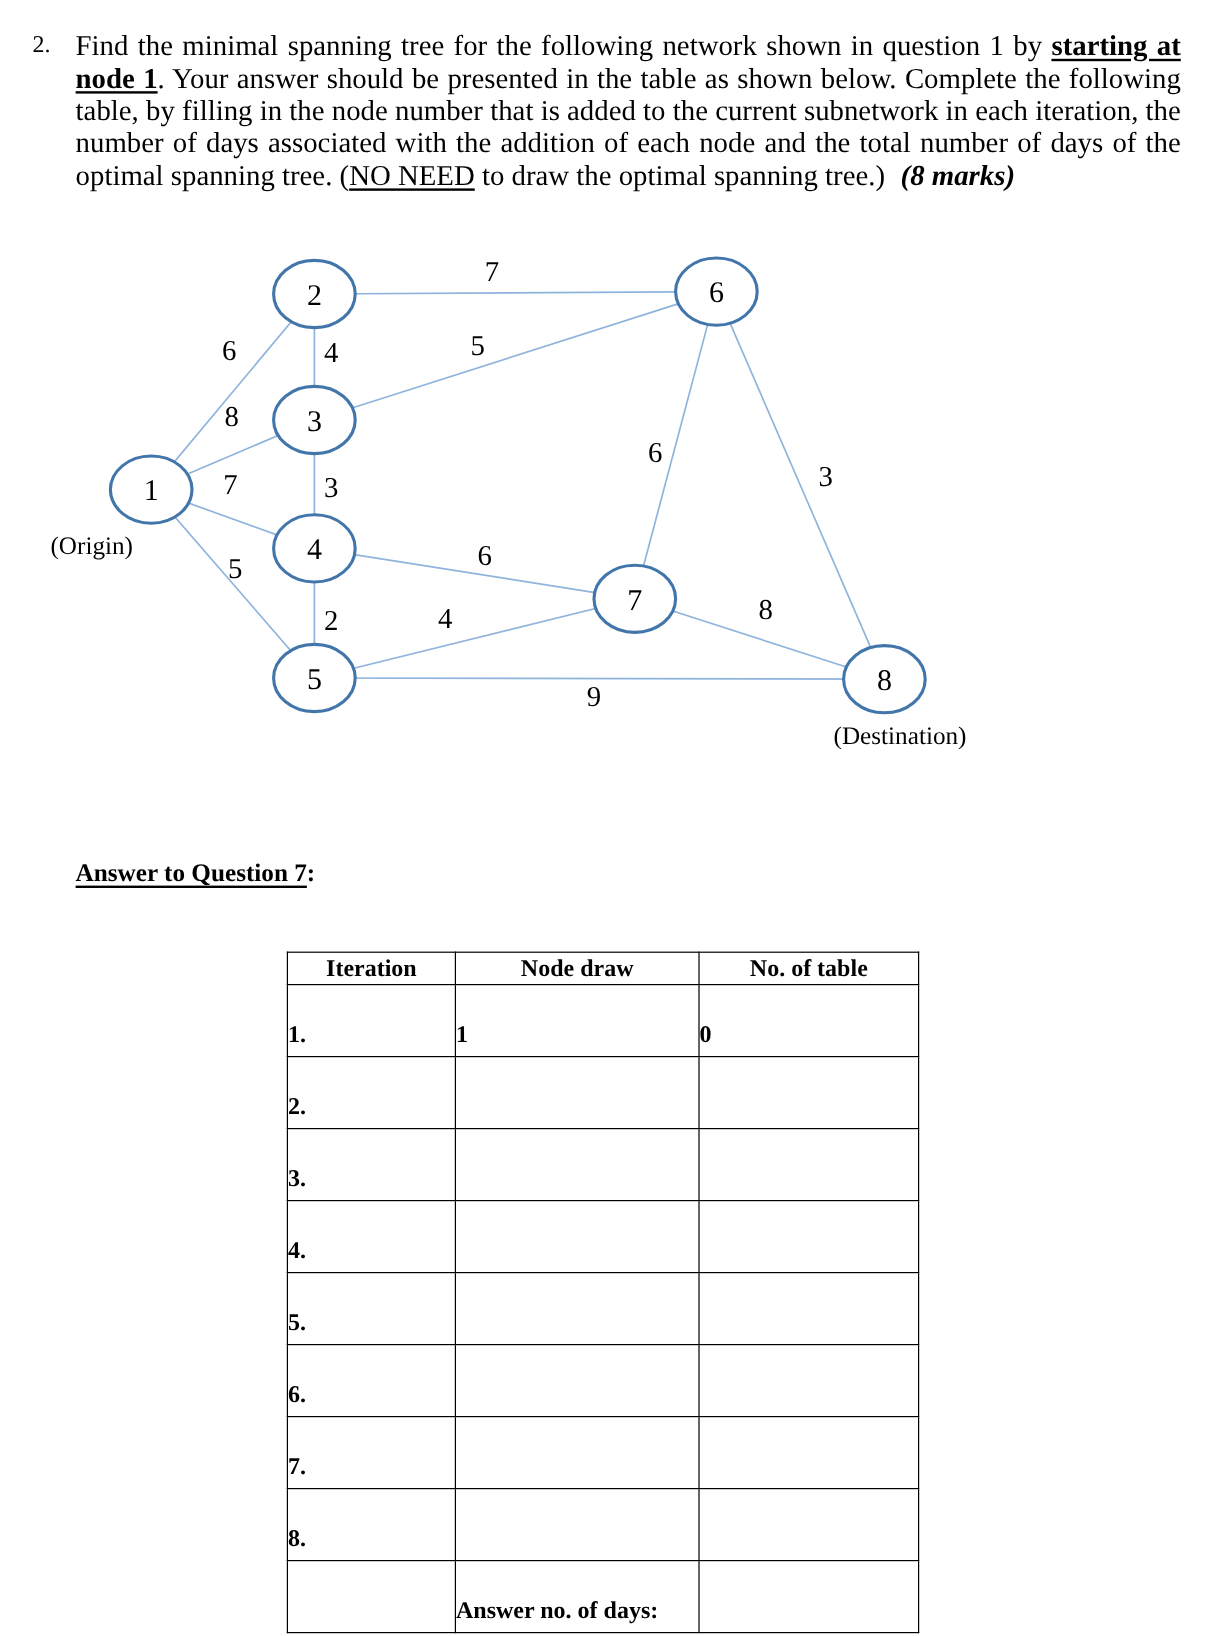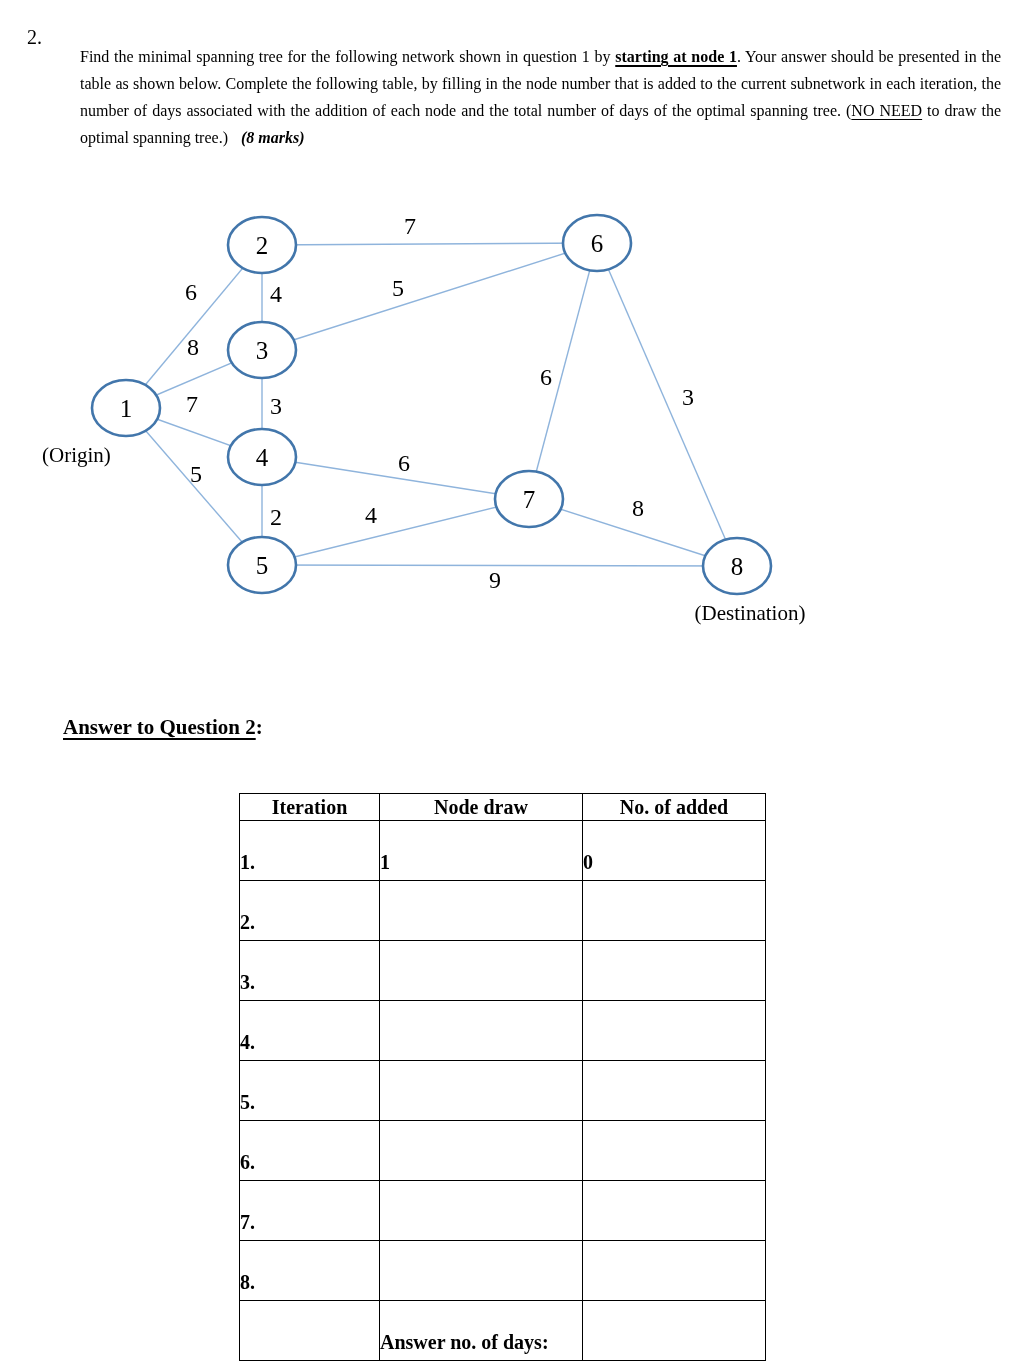--- a/index.html
+++ b/index.html
@@ -3,22 +3,22 @@
 <meta charset="utf-8">
 <style>
   html,body { margin:0; padding:0; background:#ffffff; }
   .page {
     position:relative; width:1026px; height:1363px; background:#ffffff;
     font-family:"Liberation Serif", serif; color:#000000; overflow:hidden;
   }
   
   .qnum { position:absolute; left:27px; top:26px; font-size:20px; }
   .qtext {
-    position:absolute; left:63px; top:26px; width:921px; margin:17px;
-    font-size:16px; line-height:27px; text-align:justify;
+    position:absolute; left:63px; top:26px; width:921px; margin:0;
+    font-size:24px; line-height:27px; text-align:justify;
   }
   .bu { font-weight:bold; text-decoration:underline; text-decoration-thickness:2px; text-underline-offset:3px; }
   .u  { text-decoration:underline; text-underline-offset:3px; }
   .marks { font-weight:bold; font-style:italic; margin-left:13px; }
 
   
   .diagram { position:absolute; left:0; top:190px; }
   .diagram line { stroke:#8fb4dc; stroke-width:1.4; }
   .diagram ellipse { fill:#ffffff; stroke:#4276ab; stroke-width:2.6; }
   .diagram text { font-family:"Liberation Serif", serif; fill:#000000; }
@@ -96,33 +96,33 @@
       <text class="edge-label" x="371" y="333">4</text>
       <text class="edge-label" x="495" y="398">9</text>
       <text class="edge-label" x="546" y="195">6</text>
       <text class="edge-label" x="688" y="215">3</text>
       <text class="edge-label" x="638" y="326">8</text>
     </g>
     <text class="annot" x="42" y="272">(Origin)</text>
     <text class="annot mid" x="750" y="430">(Destination)</text>
   </svg>
 
-  <span class="aheading"><span class="hu">Answer to Question 2</span><span>:</span></span>
+  <span class="aheading"><span class="hu">Answer to Question 7</span><span>:</span></span>
 
   <table class="answer-table">
     <colgroup>
         <col class="col-iter">
         <col class="col-node">
         <col class="col-days">
       </colgroup>
     <tbody>
         <tr>
       <th>Iteration</th>
       <th>Node draw</th>
-      <th>No. of added</th>
+      <th>No. of table</th>
     </tr>
     <tr>
       <td>1.</td>
       <td>1</td>
       <td>0</td>
     </tr>
     <tr>
       <td>2.</td>
       <td></td>
       <td></td>

